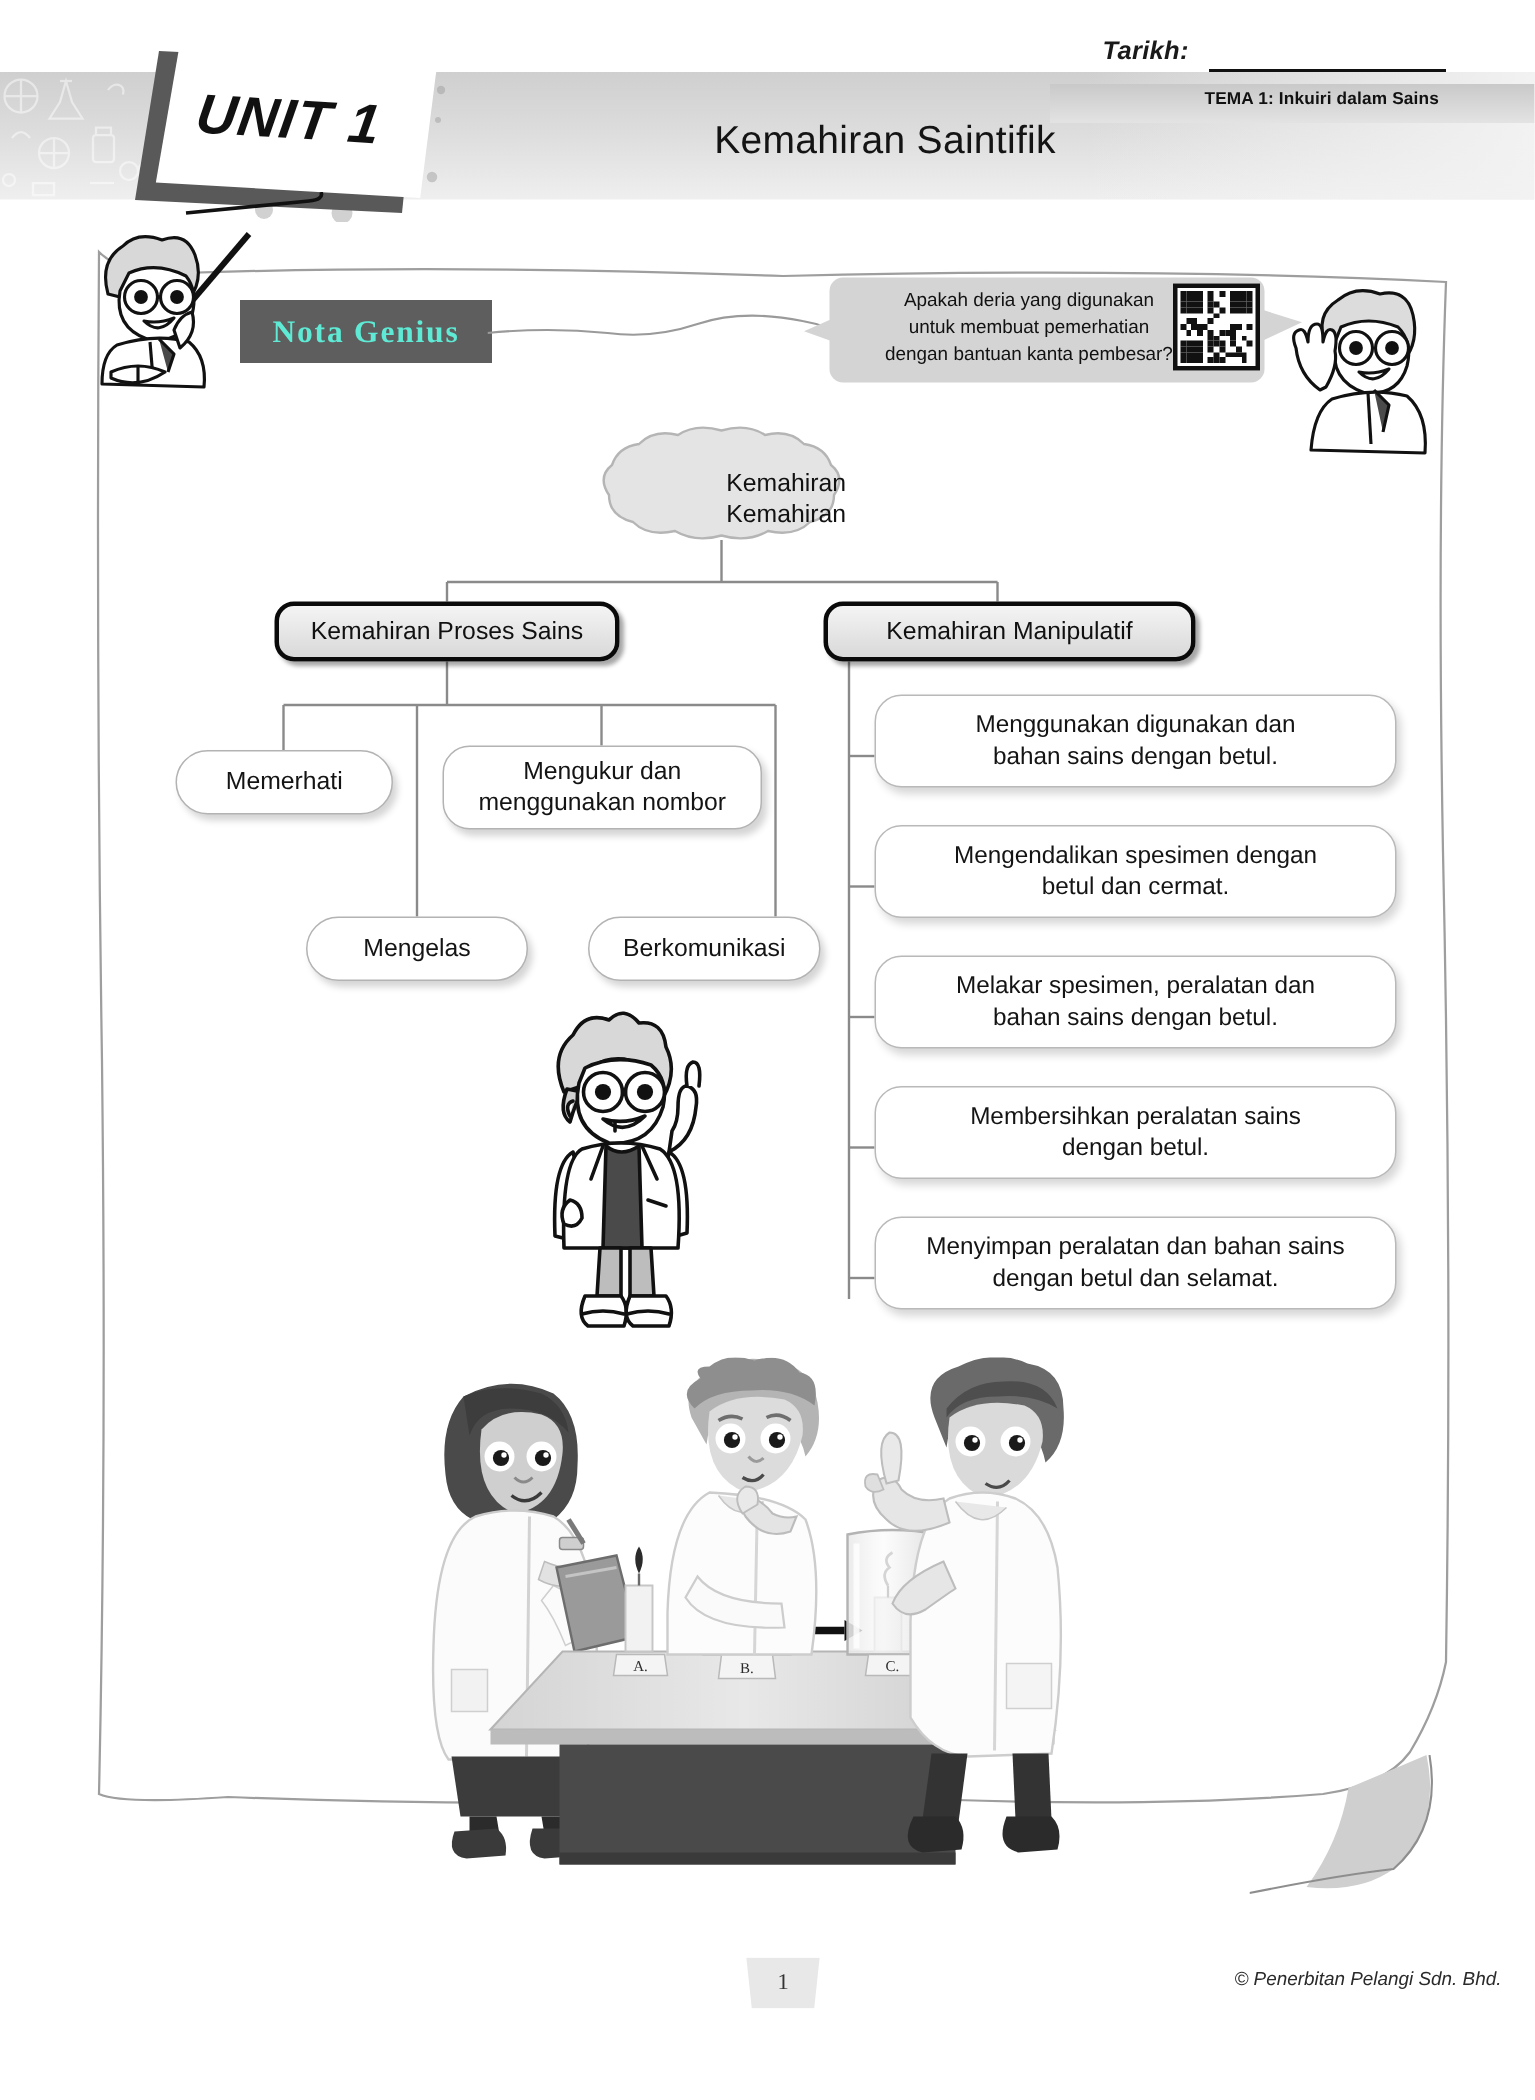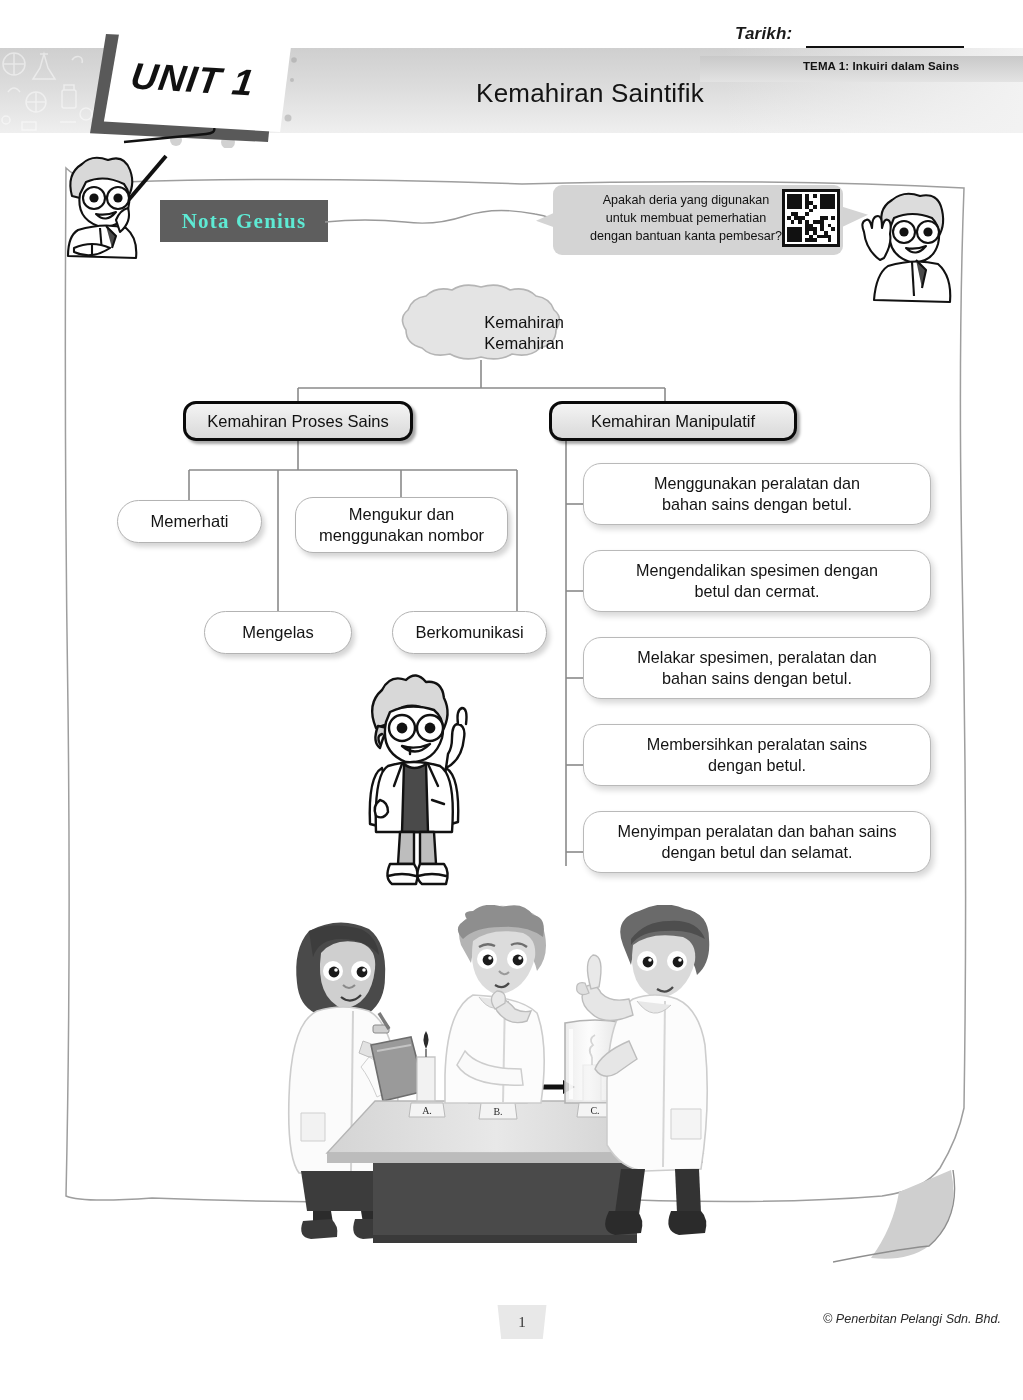--- a/index.html
+++ b/index.html
@@ -557,21 +557,21 @@
   </div>
   <div class="pill" id="pill-mengelas">
     <span>Mengelas</span>
   </div>
   <div class="pill" id="pill-berkomuni">
     <span>Berkomunikasi</span>
   </div>
 
   <div class="rbox" style="top:463px;height:62px">
     <span>
-      <span>Menggunakan peralatan dan</span><br>
+      <span>Menggunakan digunakan dan</span><br>
       <span>bahan sains dengan betul.</span>
     </span>
   </div>
   <div class="rbox" style="top:550px;height:62px">
     <span>
       <span>Mengendalikan spesimen dengan</span><br>
       <span>betul dan cermat.</span>
     </span>
   </div>
   <div class="rbox" style="top:637px;height:62px">

